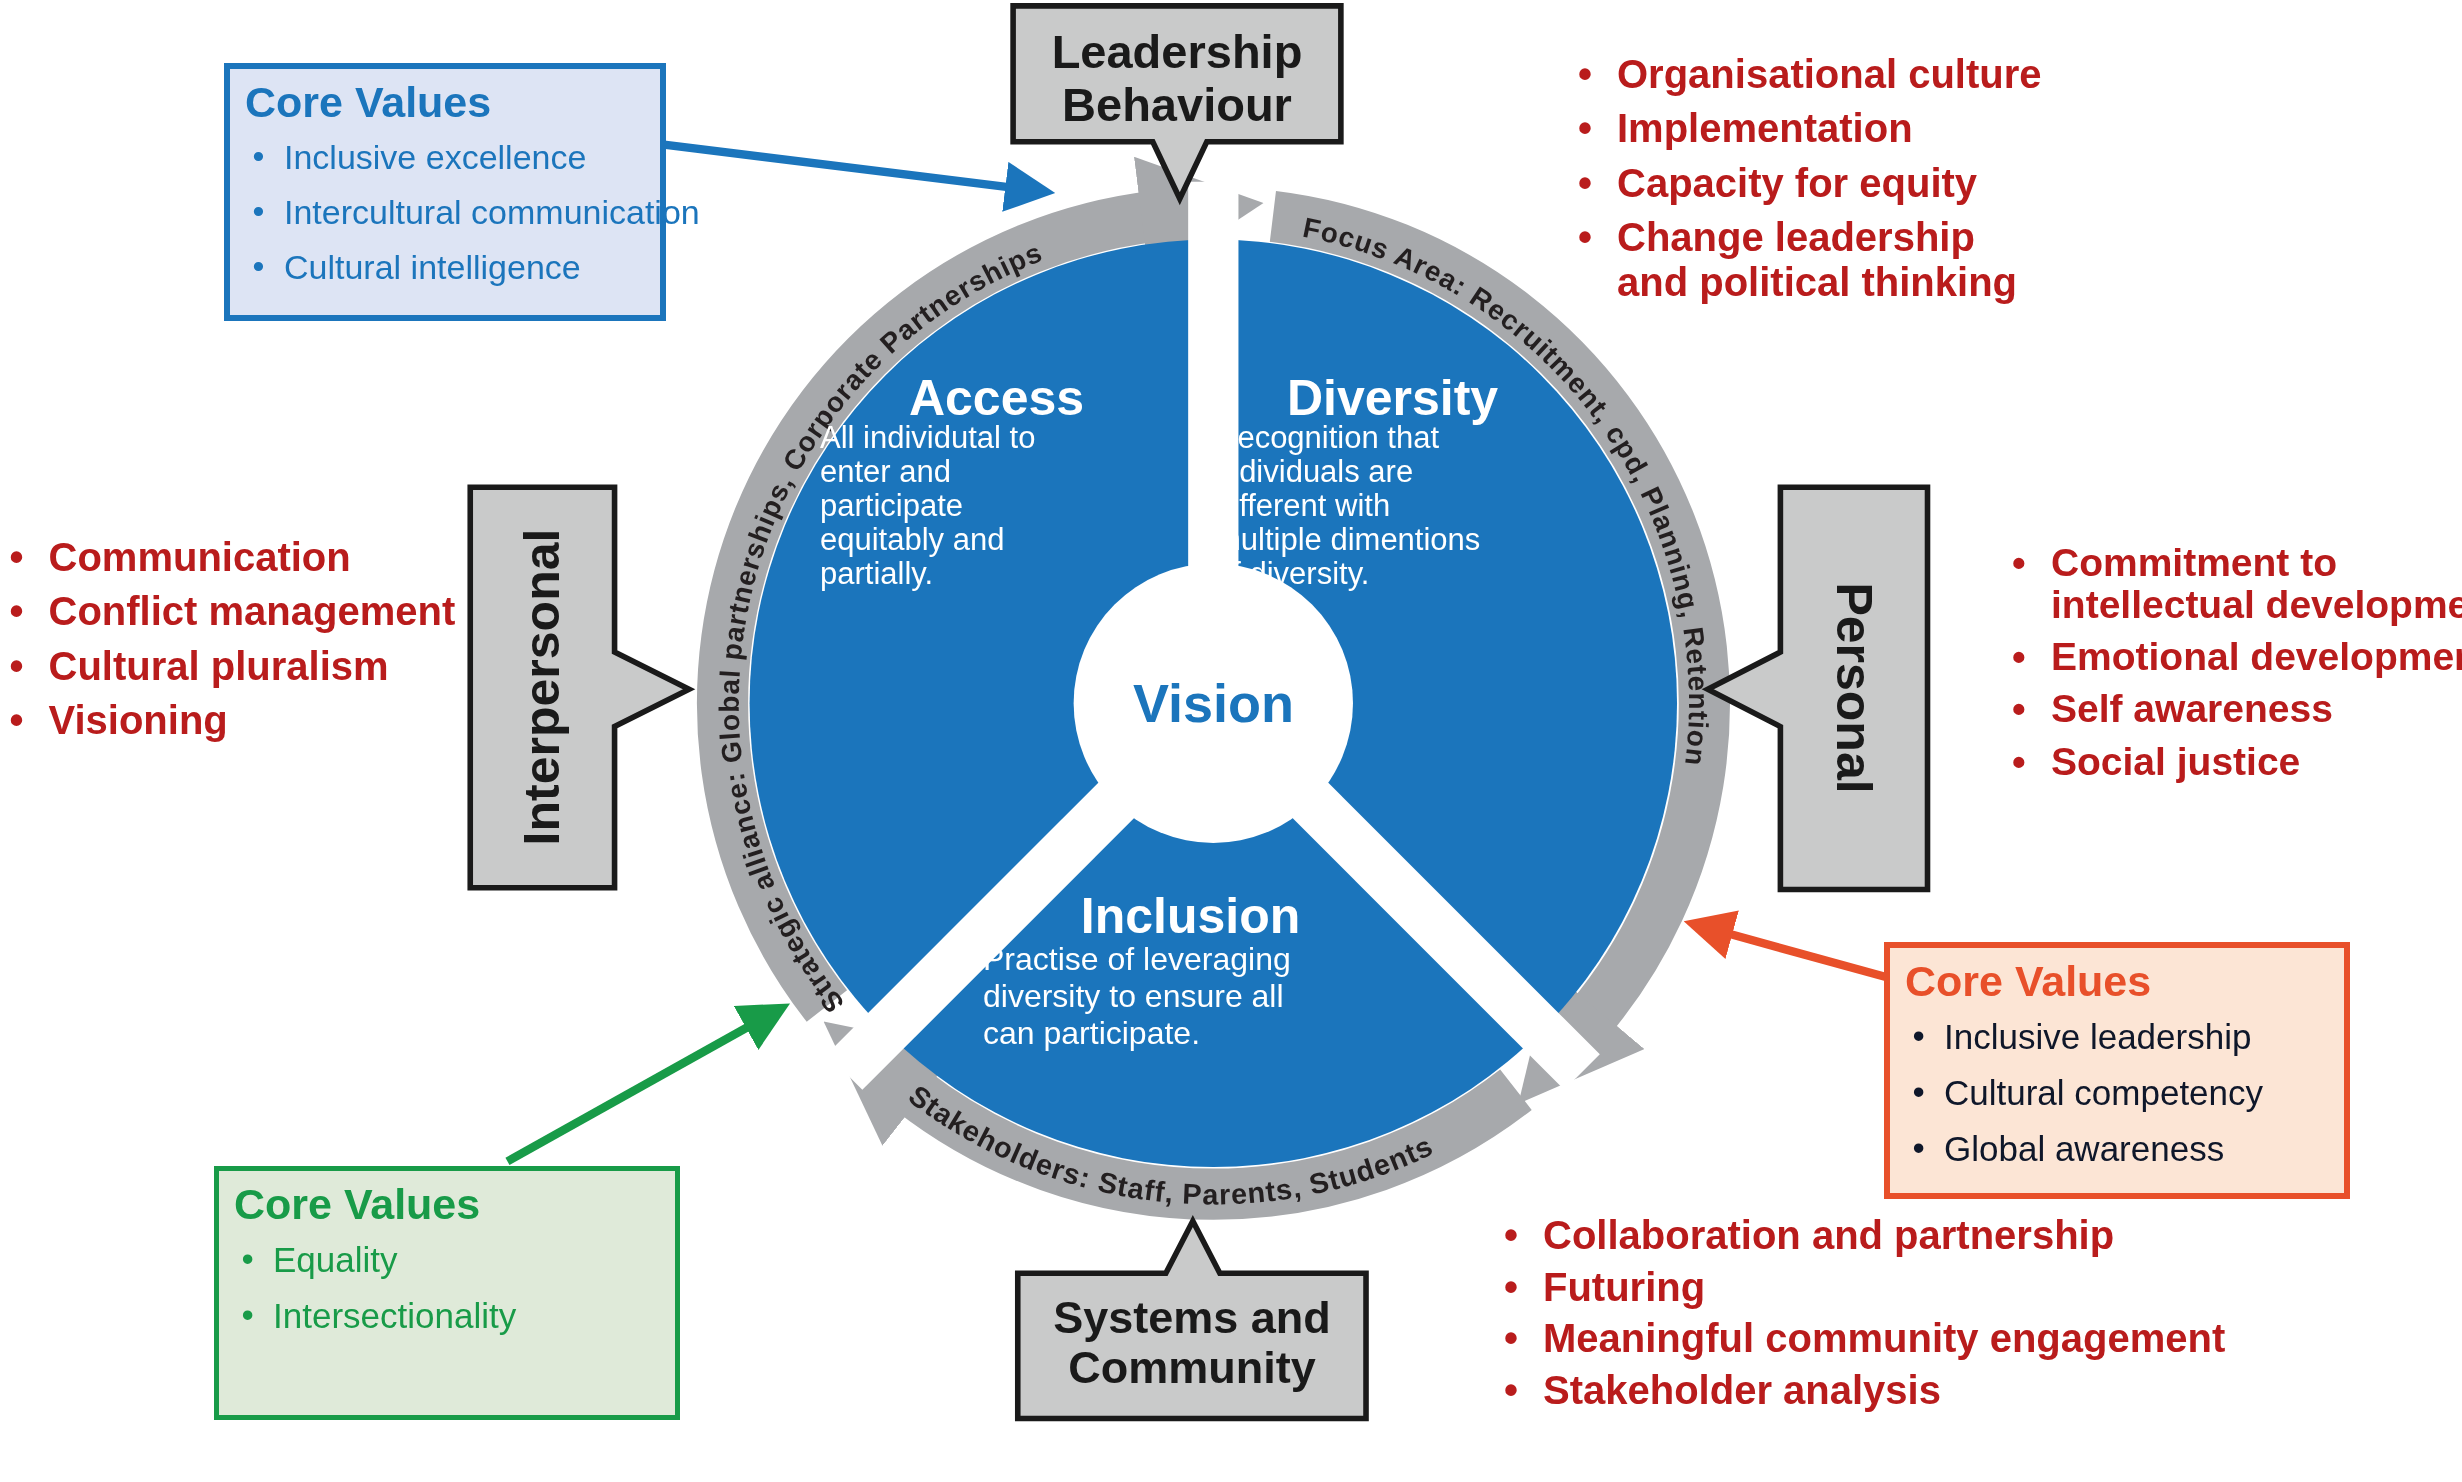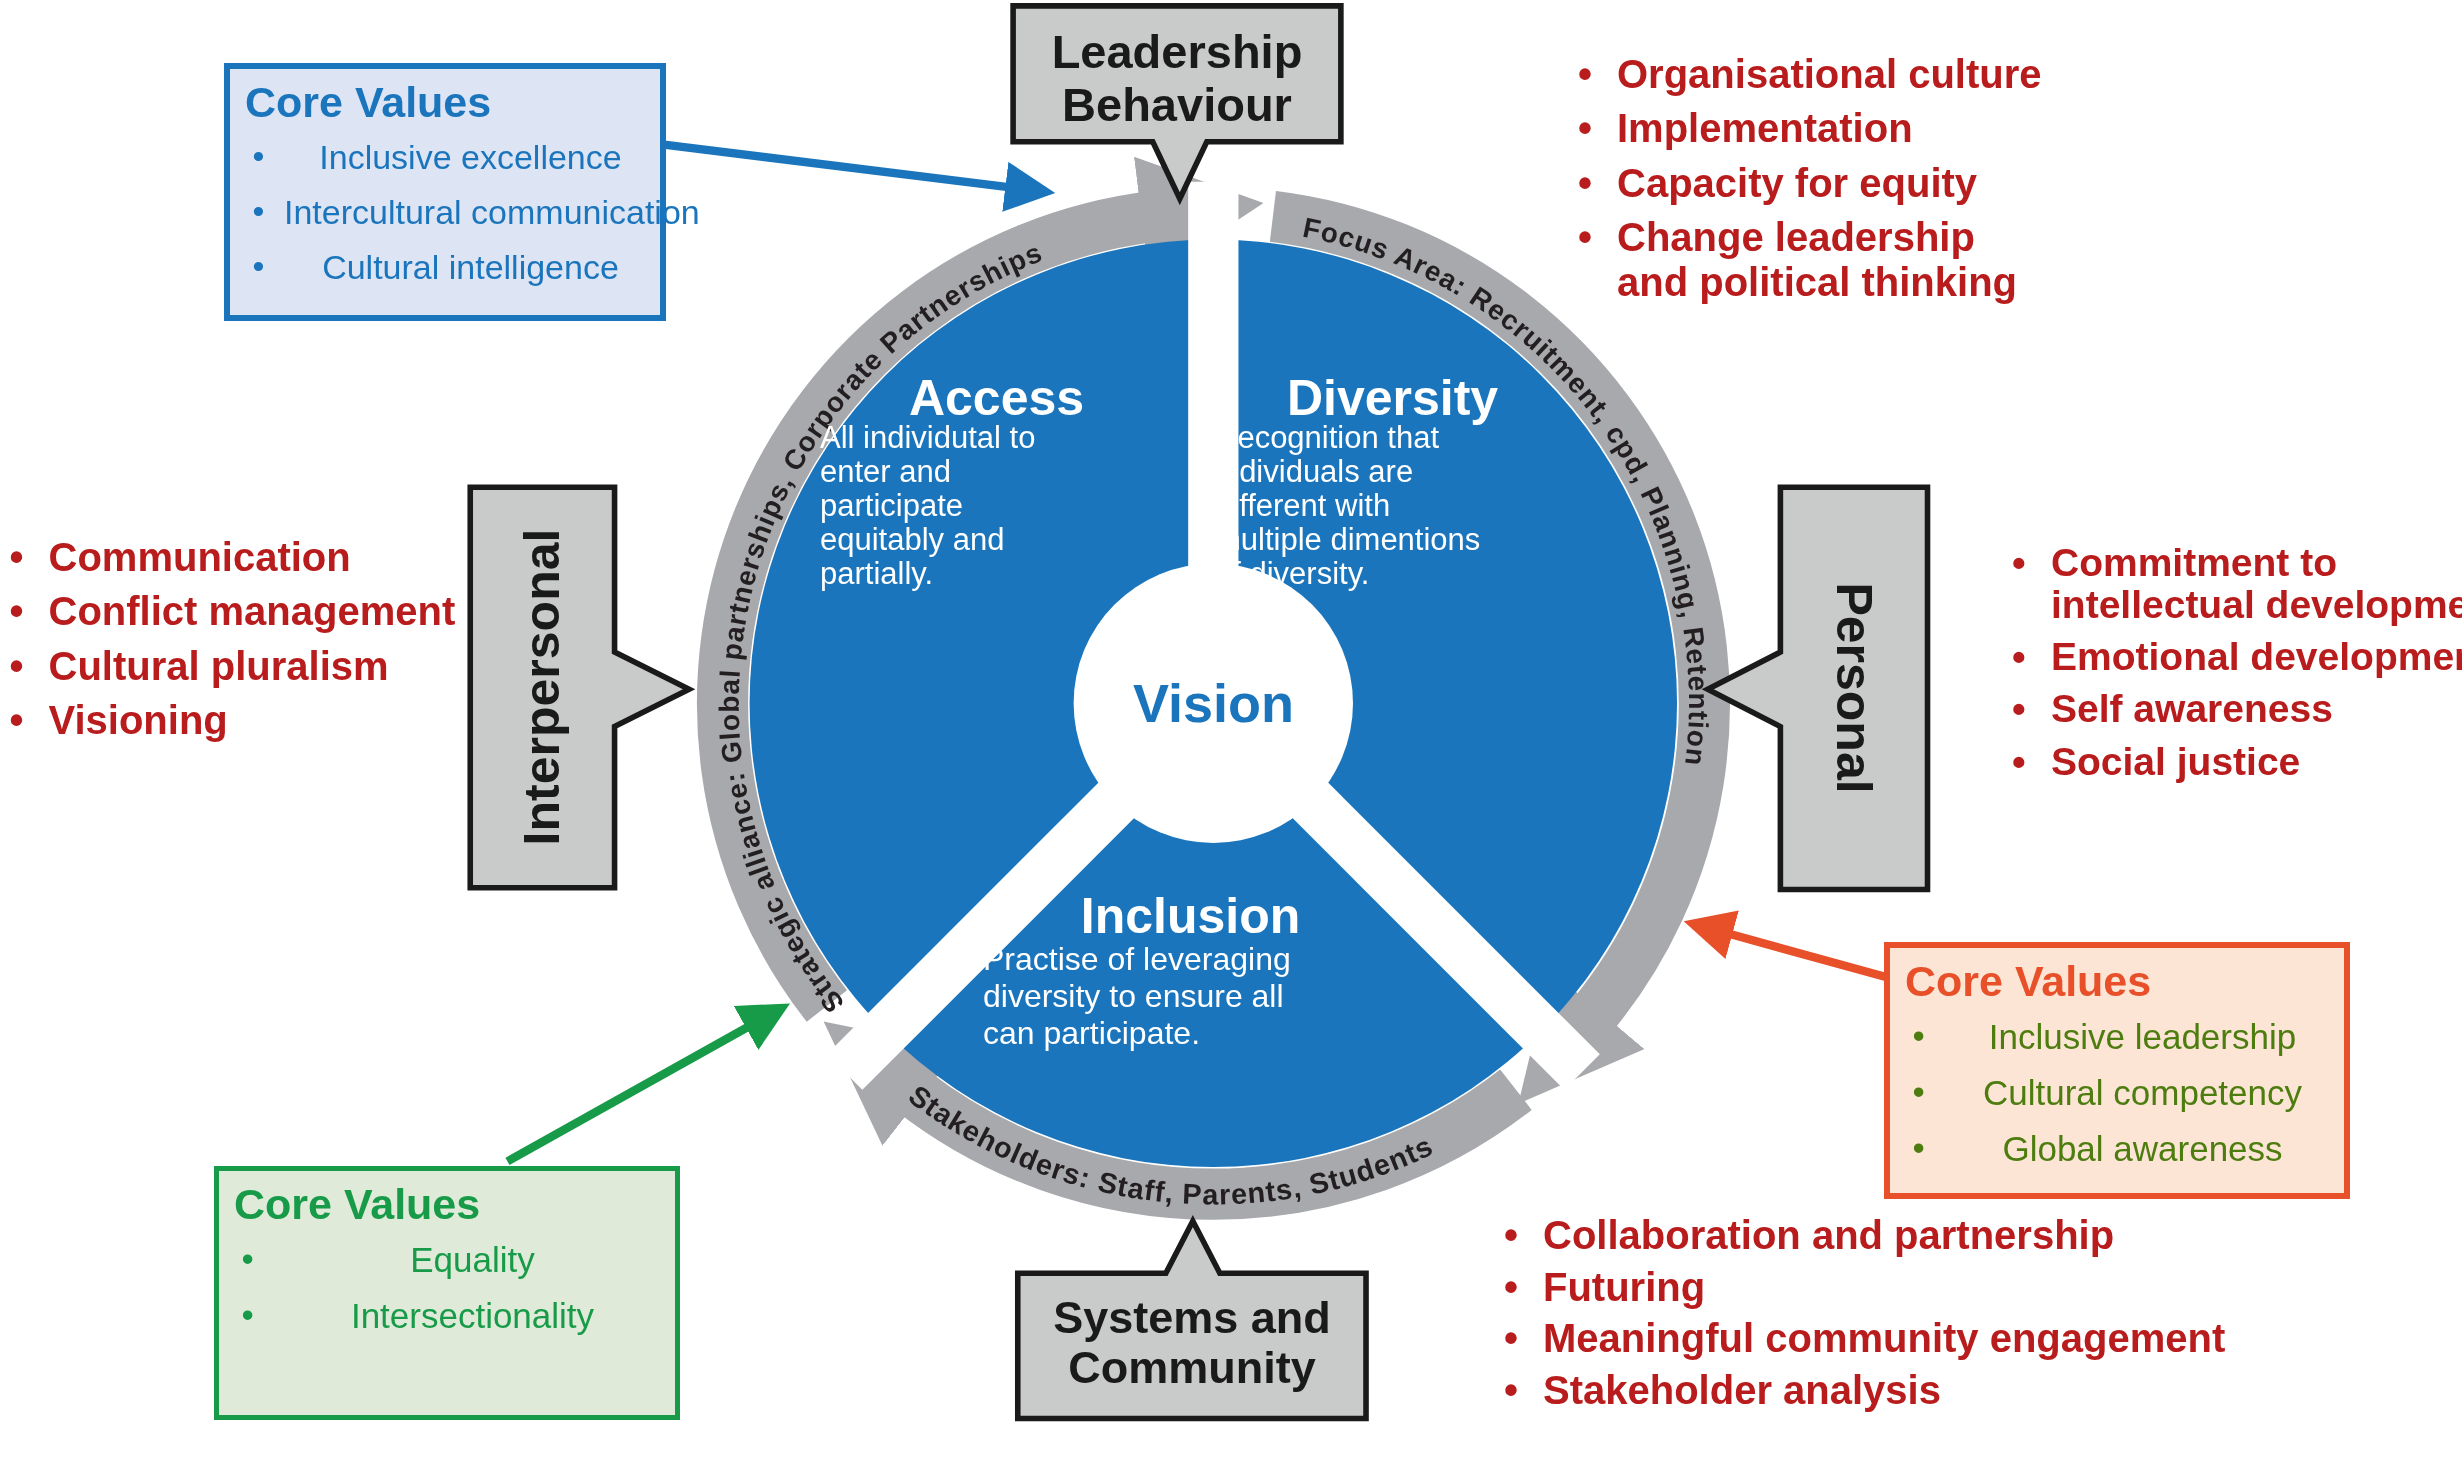--- a/index.html
+++ b/index.html
@@ -38,24 +38,24 @@
   .b-diversity{left:1215px;top:421px;width:354px;}
   .t-inclusion{left:1004px;top:887px;}
   .b-inclusion{left:983px;top:941px;width:428px;font-size:32px;line-height:37px;}
 
   
   .cv{position:absolute;box-sizing:border-box;}
   .cv-blue{left:224px;top:63px;width:442px;height:258px;background:#dde4f4;border:6.5px solid #1b75bc;}
   .cv-orange{left:1884px;top:942px;width:466px;height:257px;background:#fce5d5;border:6.5px solid #e8502a;}
   .cv-green{left:214px;top:1166px;width:466px;height:254px;background:#dfead9;border:5.6px solid #189b48;}
   .cv-title{font-weight:bold;font-size:43px;margin:9.3px 0 11.2px 15px;}
-  .cv-item{position:relative;padding-left:39px;margin:0 3px 16px 15px;font-size:34px;white-space:pre;text-align:center;}
+  .cv-item{position:relative;padding-left:39px;margin:0 3px 16px 15px;font-size:34px;white-space:pre;}
   .cv-item::before{content:"\2022";position:absolute;left:7.5px;top:-1.9px;}
   .cv-blue .cv-title,.cv-blue .cv-item{color:#1b75bc;}
-  .cv-orange .cv-title{color:#e8502a;} .cv-orange .cv-item{color:#4d7c0f;font-size:35px;}
+  .cv-orange .cv-title{color:#e8502a;} .cv-orange .cv-item{color:#0f172a;font-size:35px;}
   .cv-green .cv-title,.cv-green .cv-item{color:#189b48;}
   .cv-green .cv-item{font-size:35px;}
 
   
   .bullets{position:absolute;display:flex;flex-direction:column;}
   .bullets .item{position:relative;padding-left:41px;color:#b91c1c;font-weight:bold;
                  font-size:40px;line-height:45px;white-space:pre;}
   .bullets .item::before{content:"\2022";position:absolute;left:1.9px;top:0;}
   .list-top-right{left:1576px;top:52px;width:559px;gap:9.3px;}
   .list-left{left:7.5px;top:535px;width:447px;gap:9.3px;font-size:41px;}

